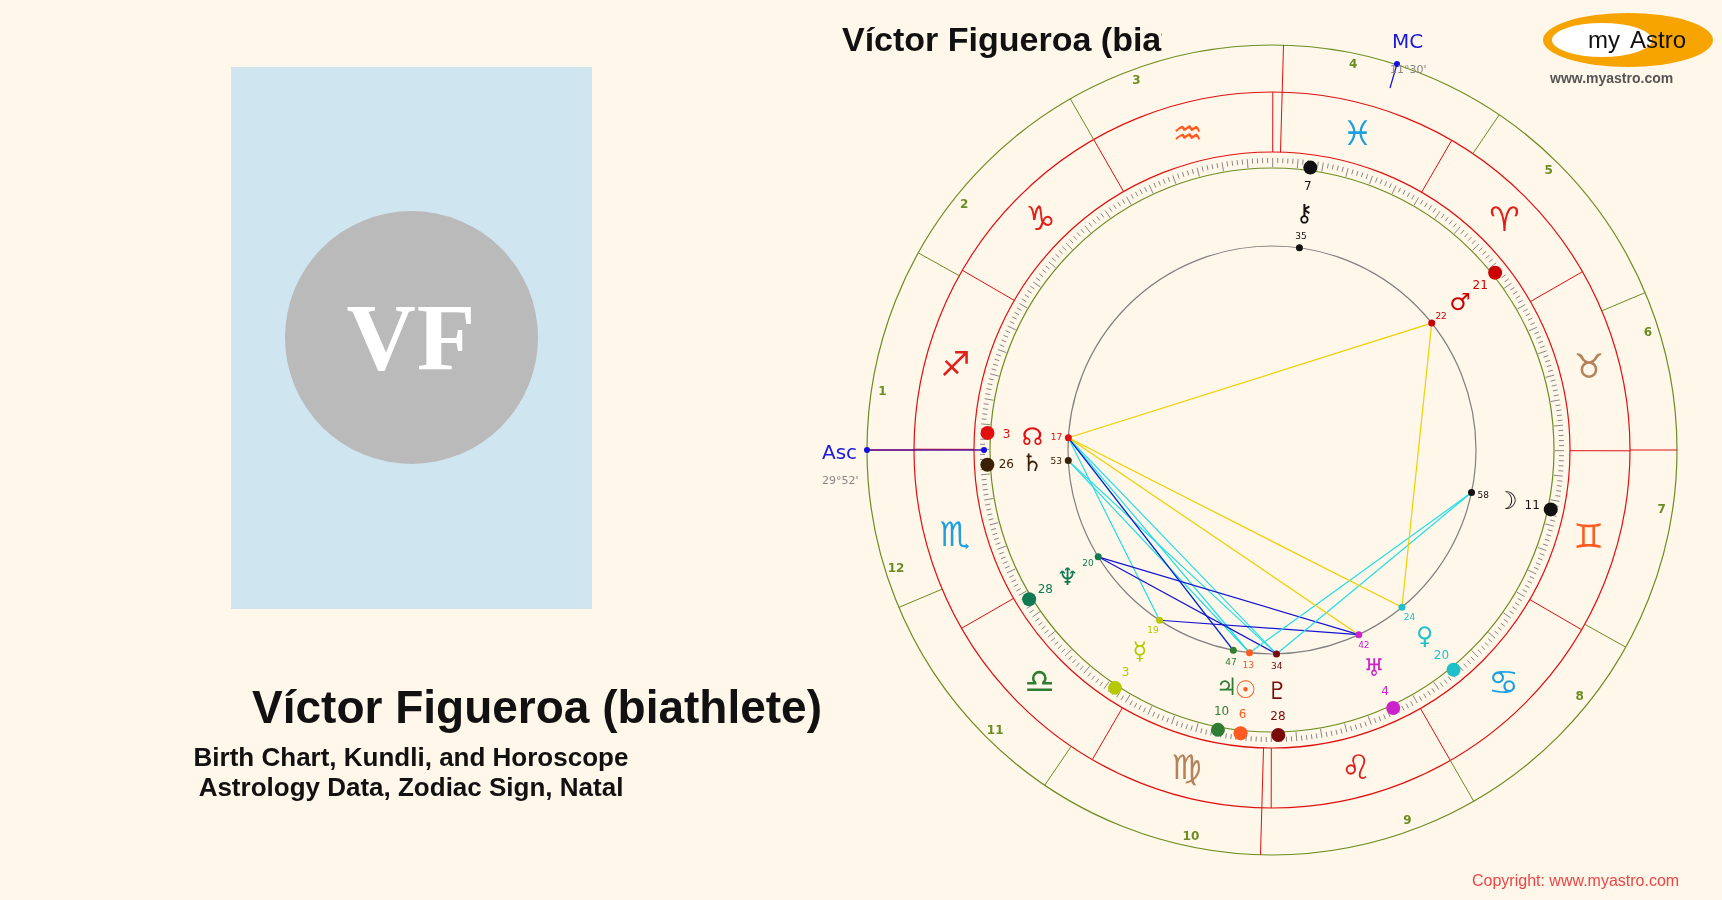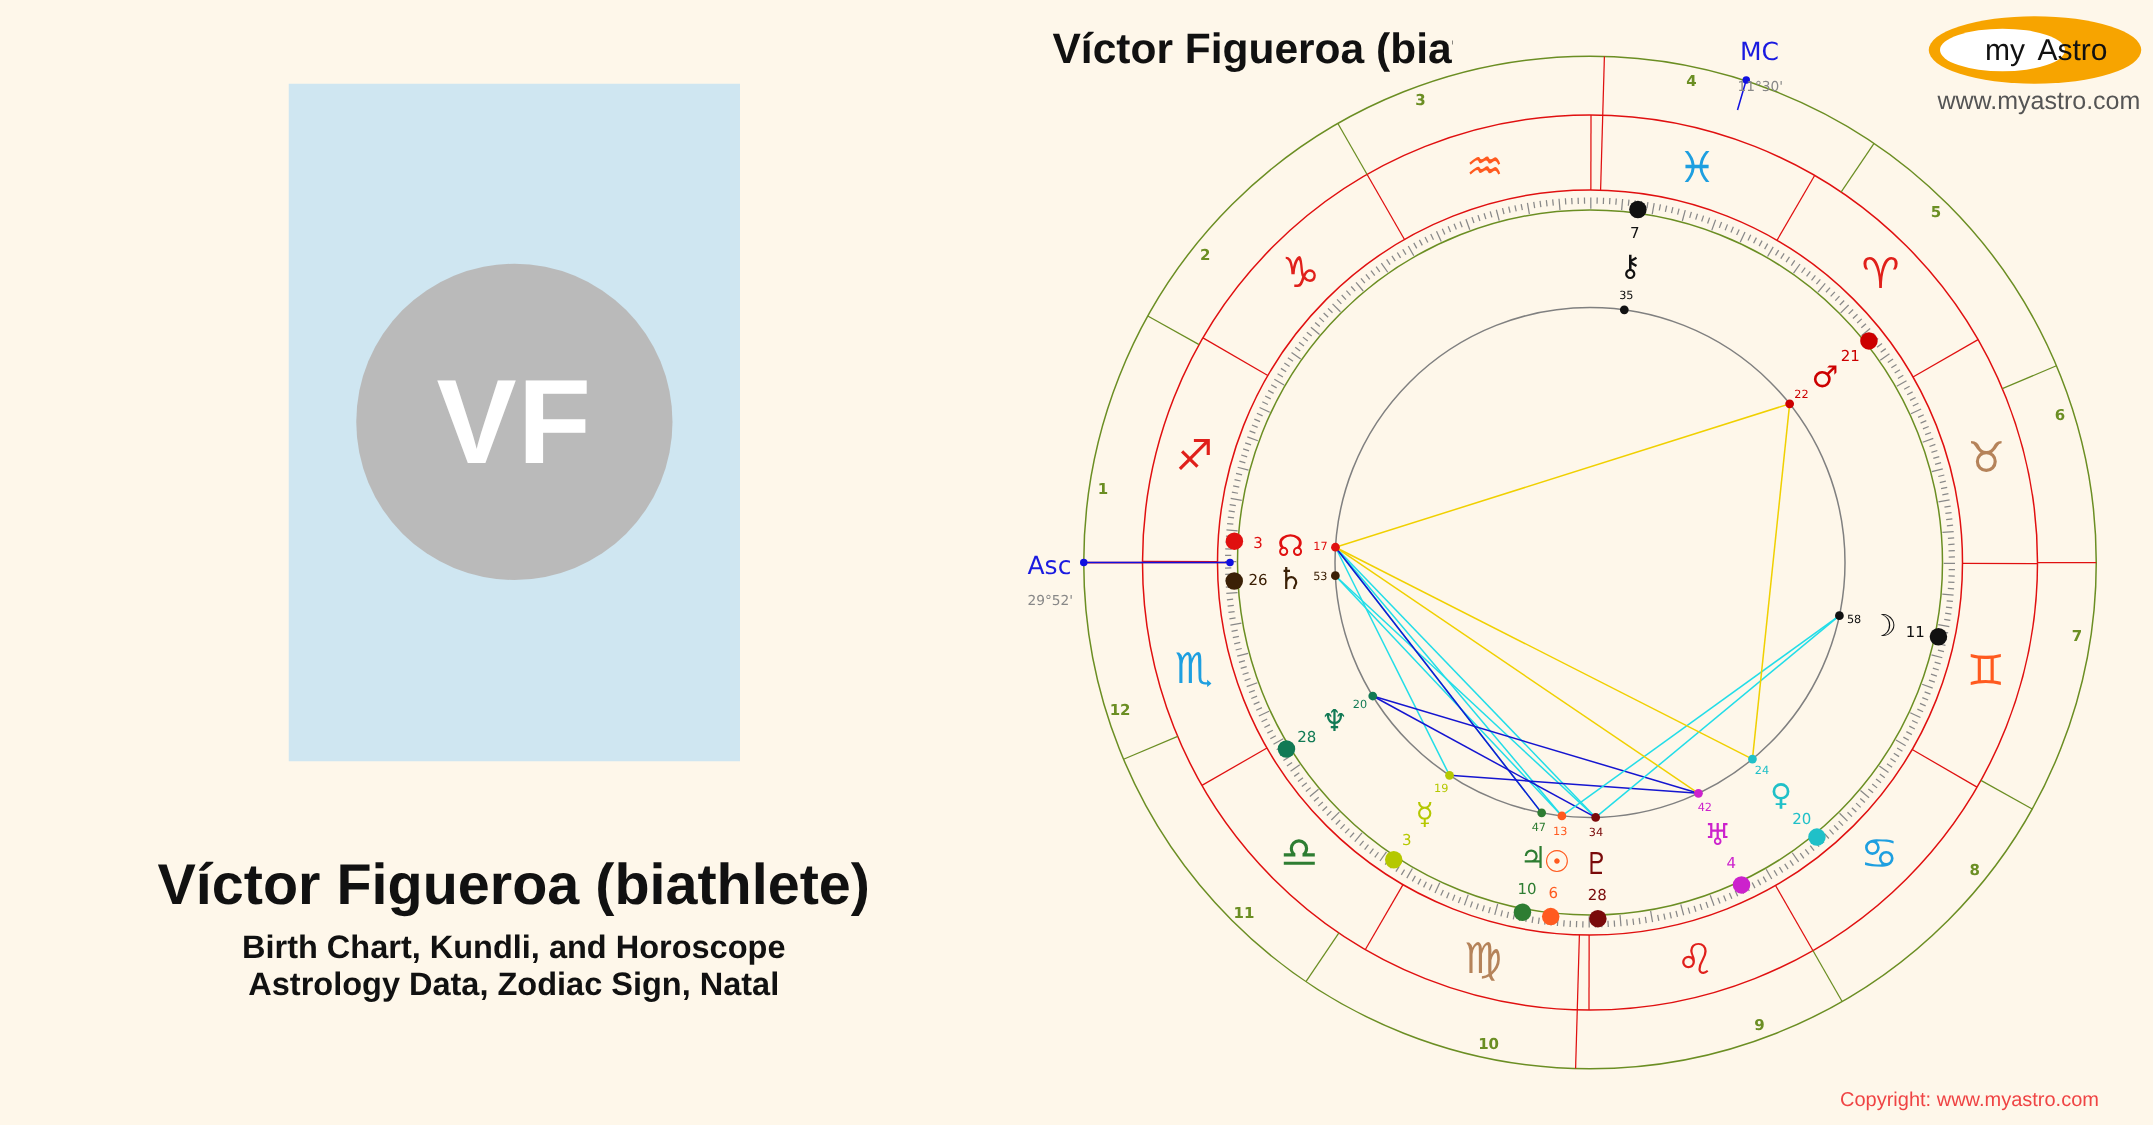--- a/index.html
+++ b/index.html
@@ -1,26 +1,26 @@
 <!DOCTYPE html>
 <html><head>
 <meta charset="utf-8">
 <style>
   html, body { margin:0; padding:0; }
   body { width:1722px; height:900px; background:#fef7ea; position:relative; overflow:hidden;
          font-family:"Liberation Sans", "DejaVu Sans", sans-serif; color:#111; }
   .photo { position:absolute; left:231px; top:67px; width:361px; height:542px; background:#cfe6f1; }
   .avatar { position:absolute; left:285px; top:211px; width:253px; height:253px; border-radius:50%;
             background:#bababa; display:flex; align-items:center; justify-content:center; }
-  .avatar span { color:#fff; font-weight:bold; font-size:96px; letter-spacing:1px; font-family:Liberation Sans, sans-serif; }
-  .name-big { position:absolute; left:0; width:822px; top:680px; text-align:center; font-weight:bold; font-size:46px; }
+  .avatar span { color:#fff; font-weight:bold; font-size:96px; letter-spacing:1px; font-family:Liberation Serif, serif; }
+  .name-big { position:absolute; left:0; width:822px; top:680px; text-align:right; font-weight:bold; font-size:46px; }
   .subtitle { position:absolute; left:0; width:822px; top:742px; text-align:center; font-weight:bold; font-size:26px; line-height:30px; }
   .chart-title { position:absolute; left:842px; top:20px; font-weight:bold; font-size:34px; width:320px; overflow:hidden; white-space:nowrap; }
   .logo { position:absolute; left:1542px; top:12px; width:172px; height:56px; }
-  .site-url { position:absolute; left:1550px; top:70px; font-size:20px; color:#555; }
+  .site-url { position:absolute; left:1550px; top:70px; font-size:14px; color:#555;font-weight:bold; }
   .copyright { position:absolute; left:1472px; top:872px; font-size:16px; color:#ef4444; }
   svg.chart { position:absolute; left:0; top:0; }
   .lbl { font-family:"DejaVu Sans", sans-serif; }
 </style>
 </head>
 <body>
 
 <div class="photo"></div>
 <div class="avatar">
   <span>VF</span>

